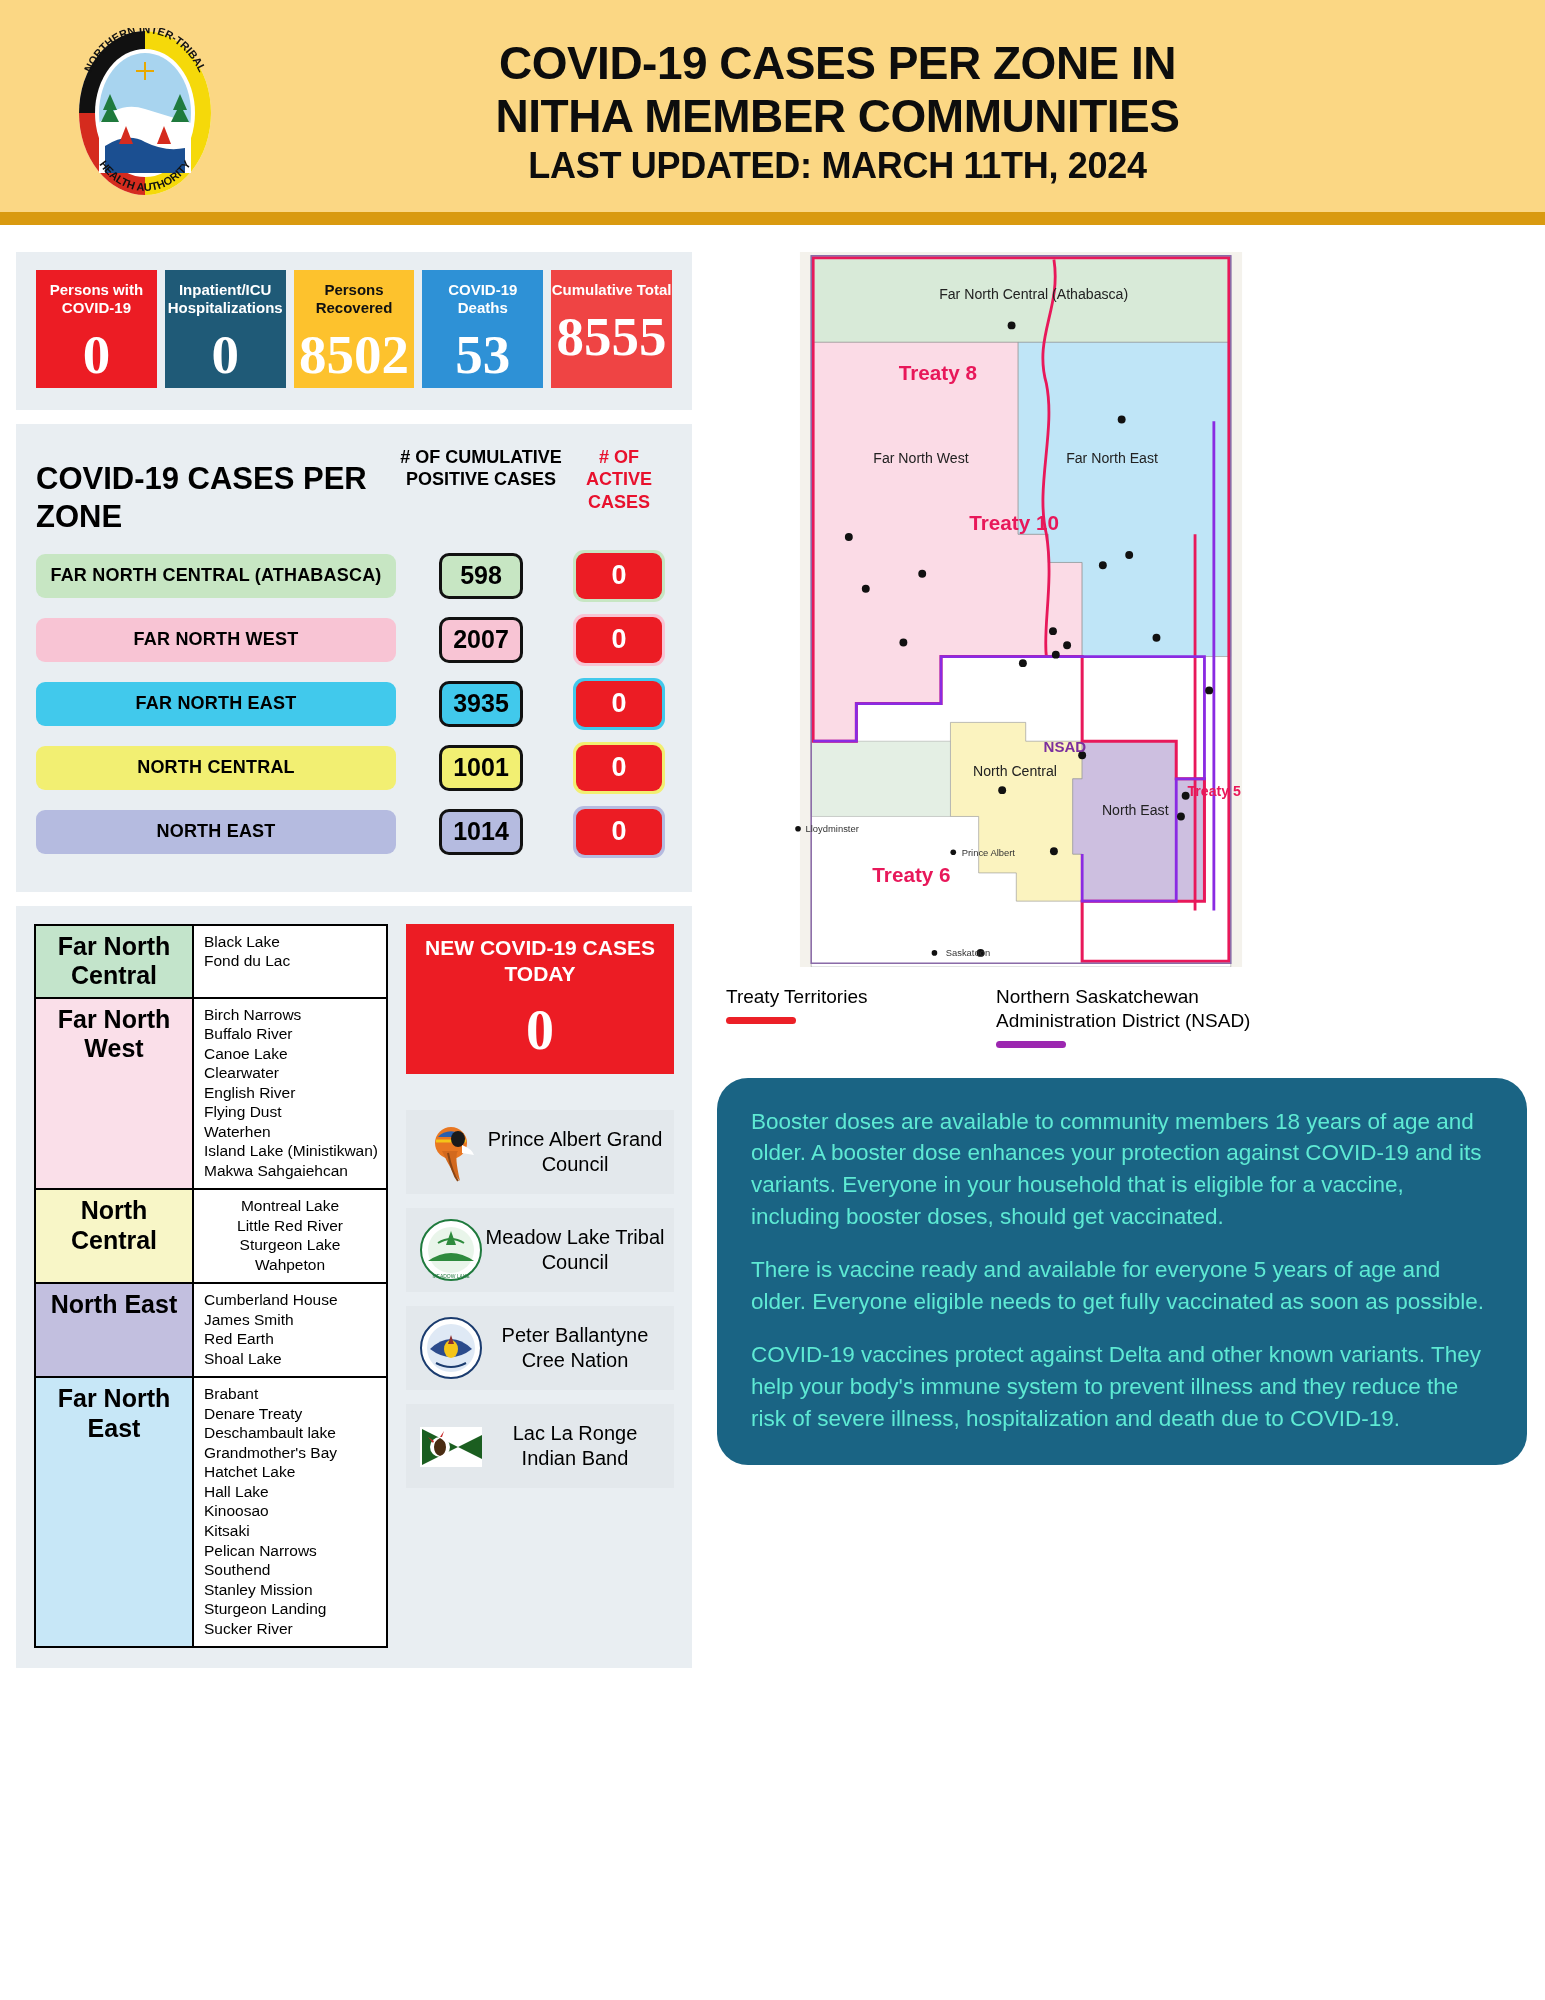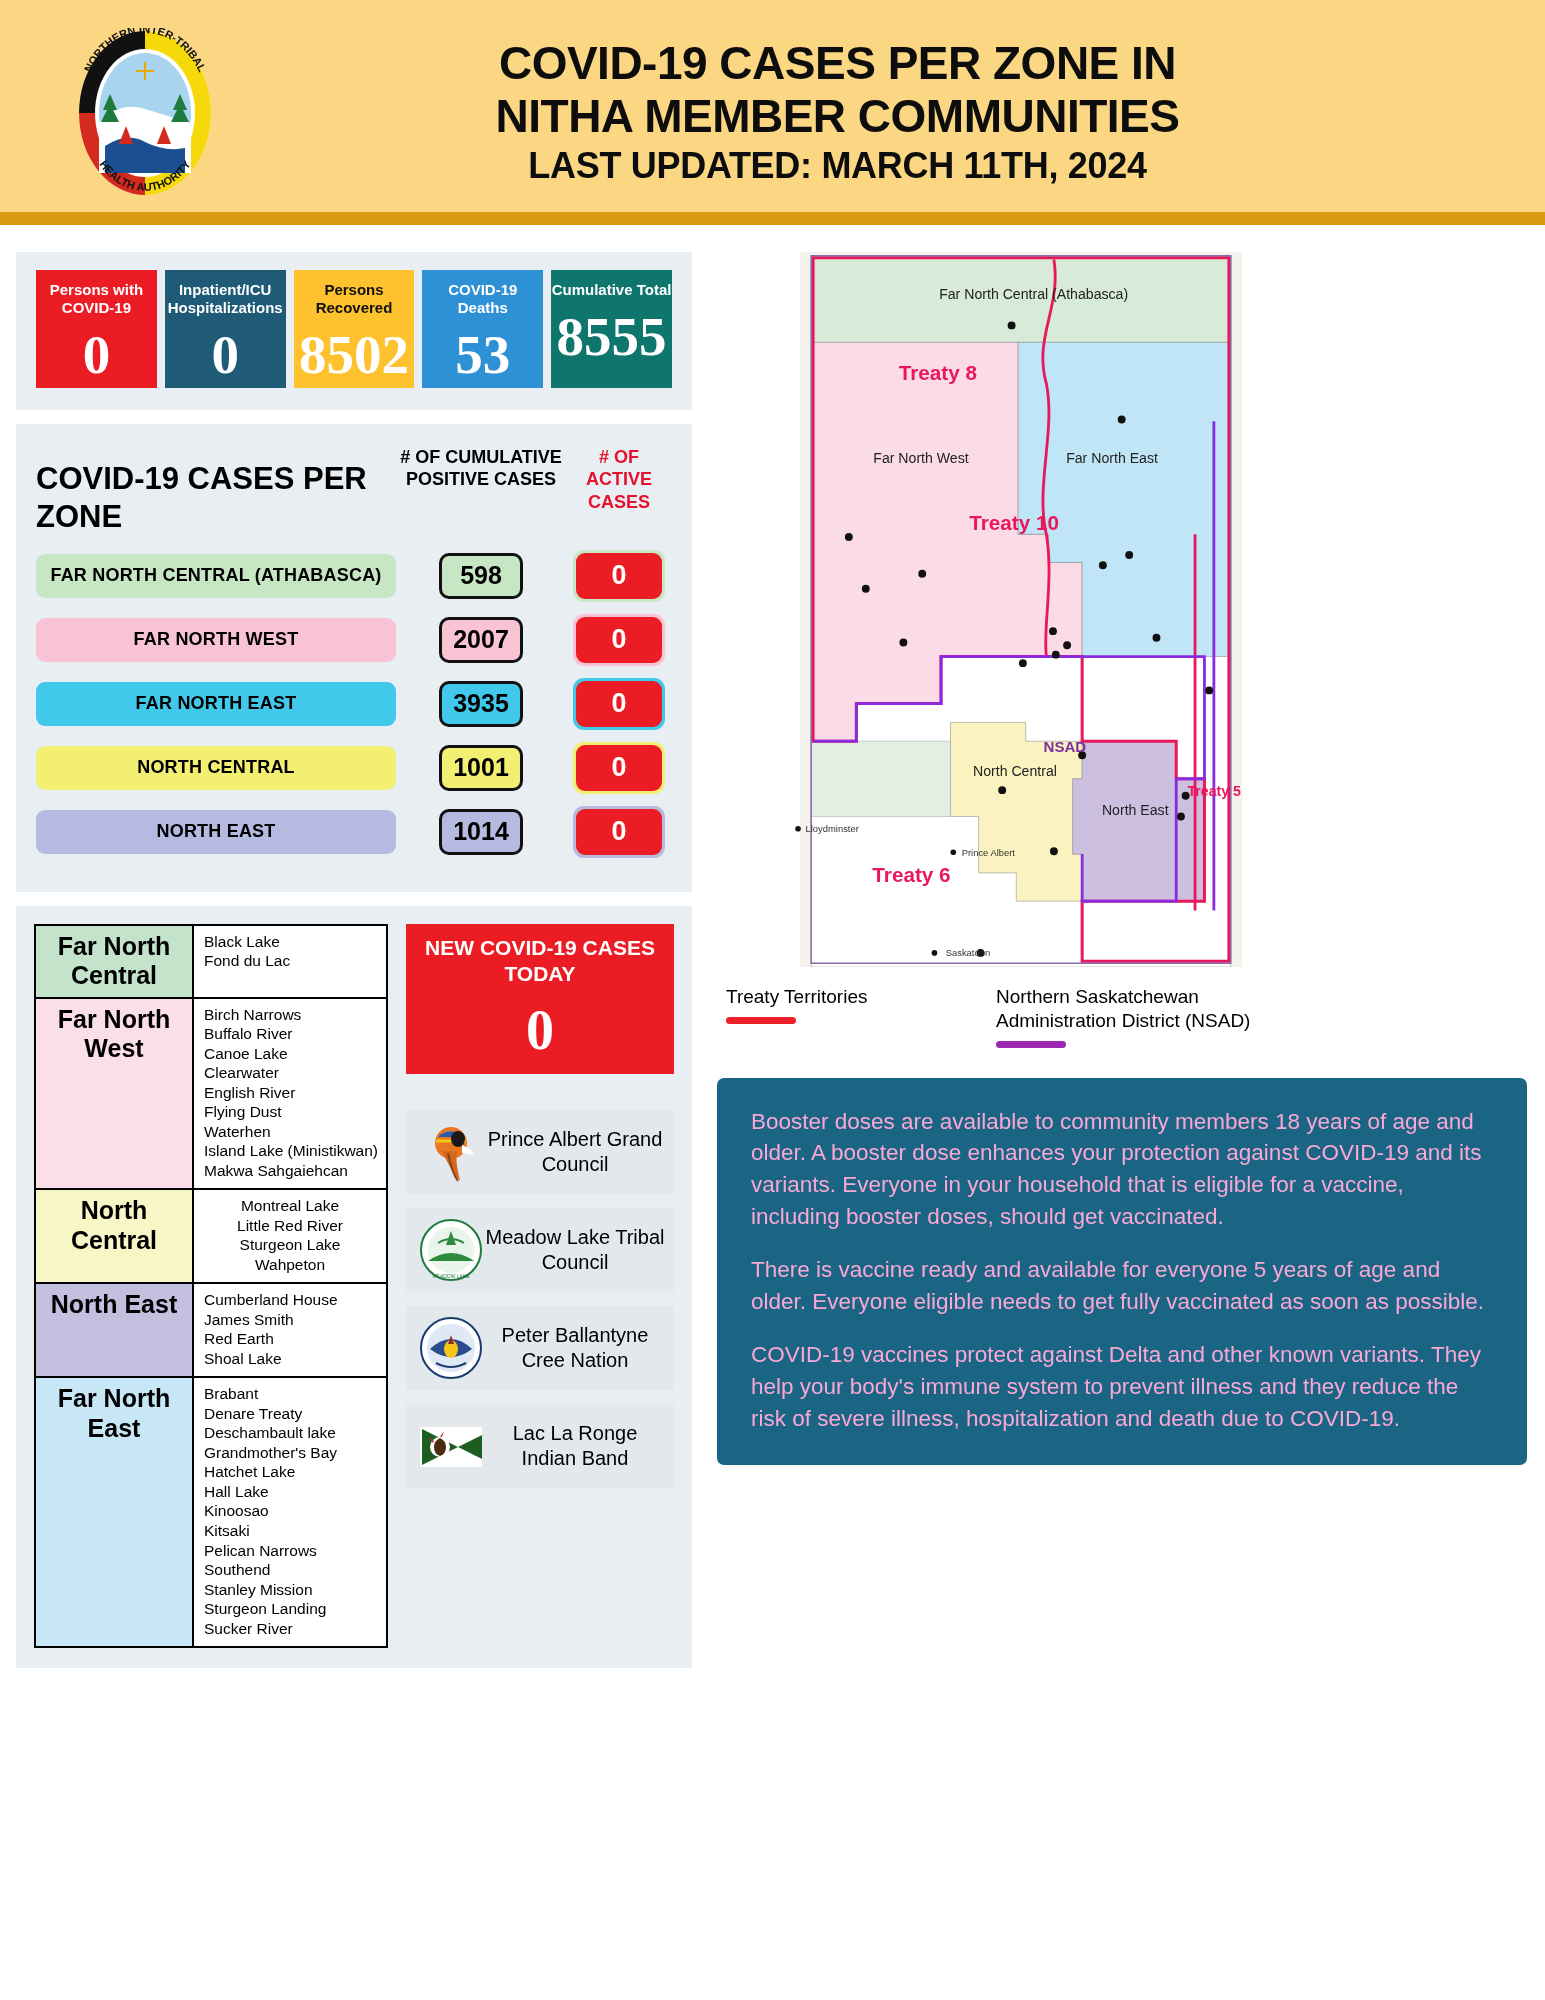--- a/index.html
+++ b/index.html
@@ -250,22 +250,22 @@
   .legend-item { font-size: 19px; line-height: 1.25; }
   .legend-item.a { flex: 0 0 270px; }
   .legend-bar { height: 7px; border-radius: 4px; margin-top: 8px; }
   .legend-bar.red { width: 70px; background: #ec2027; }
   .legend-bar.purple { width: 70px; background: #9c27b0; }
 
   .booster {
     margin: 30px 0 0 9px;
     width: 810px;
     background: #1a6484;
-    border-radius: 7px;
-    color: #f9a8d4;
+    border-radius: 31px;
+    color: #5eead4;
     padding: 28px 34px 30px 34px;
   }
   .booster p {
     font-size: 22.5px;
     line-height: 1.42;
     margin-bottom: 21px;
   }
   .booster p:last-child { margin-bottom: 0; }
 </style>
 </head>
@@ -326,21 +326,21 @@
           <div class="stat-value" style="color: rgb(255, 255, 255);">0</div>
         </div>
         <div class="stat-box" style="background: rgb(253, 194, 45);">
           <div class="stat-label" style="color: rgb(17, 17, 17);">Persons Recovered</div>
           <div class="stat-value" style="color: rgb(255, 255, 255);">8502</div>
         </div>
         <div class="stat-box" style="background: rgb(46, 145, 214);">
           <div class="stat-label" style="color: rgb(255, 255, 255);">COVID-19 Deaths</div>
           <div class="stat-value" style="color: rgb(255, 255, 255);">53</div>
         </div>
-        <div class="stat-box" style="background: #0f766e;">
+        <div class="stat-box" style="background: #ef4444;">
           <div class="stat-label" style="color: rgb(255, 255, 255);">Cumulative Total</div>
           <div class="stat-value" style="color: rgb(255, 255, 255);">8555</div>
         </div>
       </div>
   </div>
 
   <div class="panel">
     <div class="zones-head">
       <div class="zones-title">COVID-19 CASES PER ZONE</div>
       <div class="col-head cum"># OF CUMULATIVE POSITIVE CASES</div>

